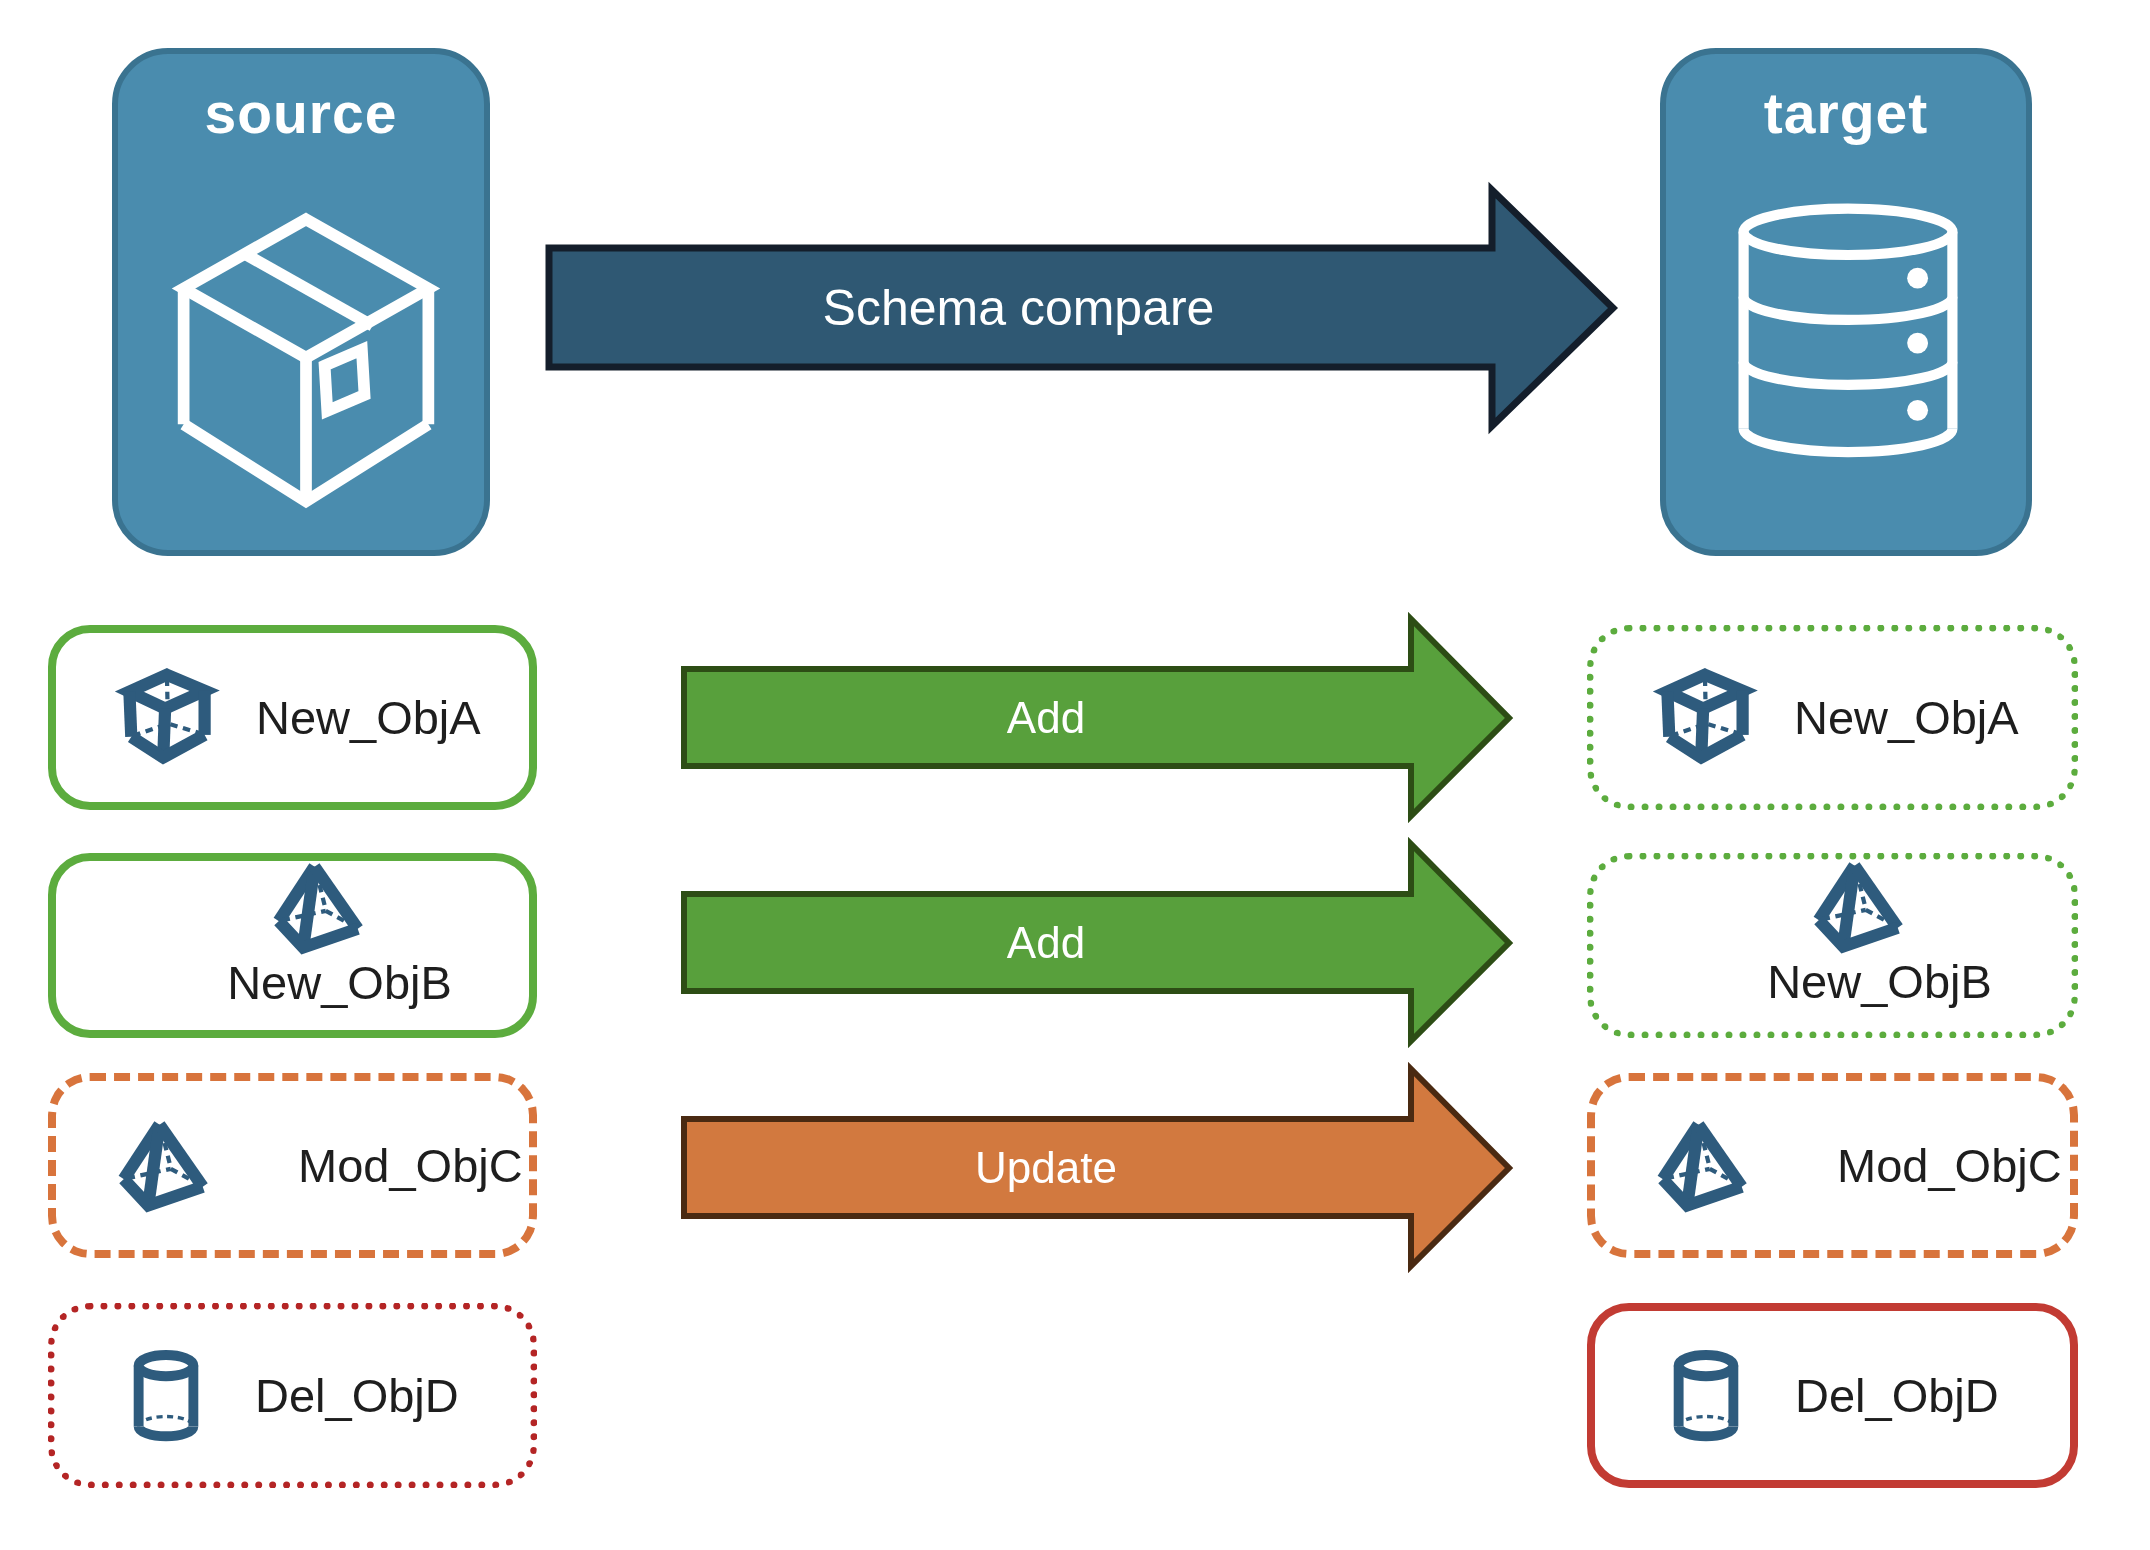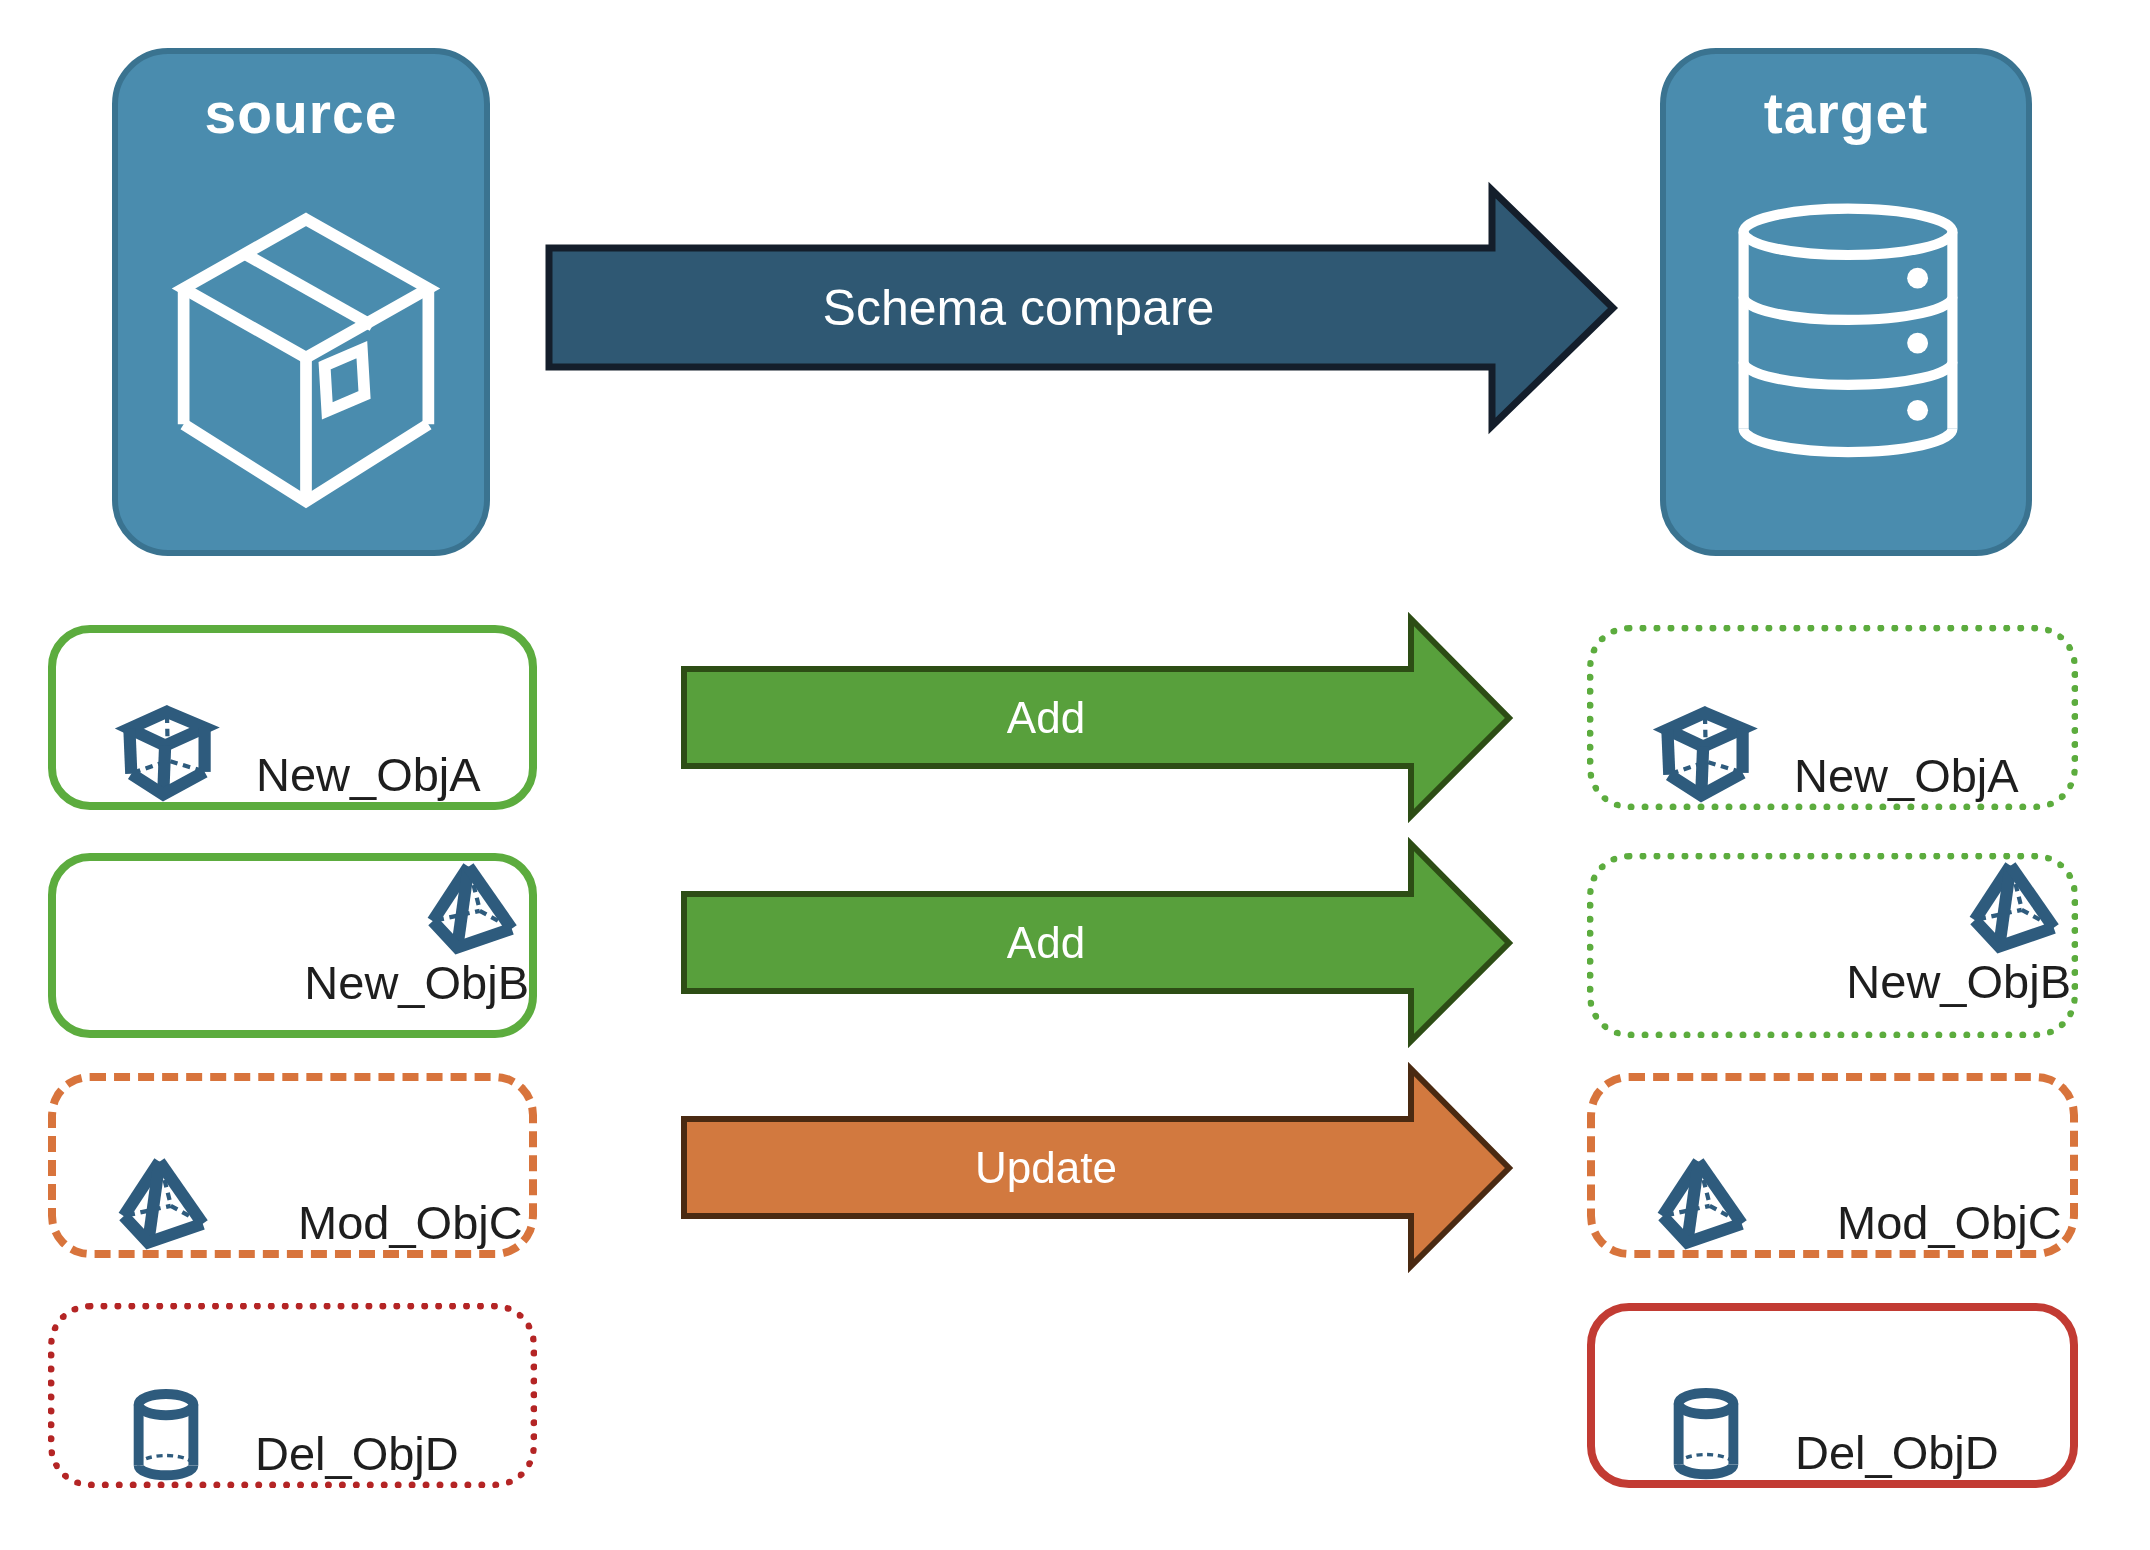--- a/index.html
+++ b/index.html
@@ -30,21 +30,21 @@
   .row-arrow .flow-label{left:0;top:53px;width:730px;height:97px;font-size:44px;}
   .arrow-add    polygon{fill:var(--add-fill);stroke:var(--add-stroke);}
   .arrow-update polygon{fill:var(--update-fill);stroke:var(--update-stroke);}
   .arrow-delete polygon{fill:var(--delete-fill);stroke:var(--delete-stroke);}
 
   .flow-label{position:absolute;display:flex;align-items:center;justify-content:center;
               color:#ffffff;}
 
   
   .obj-box{position:absolute;height:185px;border-radius:42px;background:#ffffff;
-           box-sizing:border-box;display:flex;align-items:flex-end;padding-left:58px;}
+           box-sizing:border-box;display:flex;align-items:center;padding-left:58px;}
   .col-source{left:48px;width:489px;}
   .col-target{left:1587px;width:491px;}
   .row-y1{top:625px;} .row-y2{top:853px;flex-direction:column;} .row-y3{top:1073px;gap:42px;} .row-y4{top:1303px;}
 
   .box-solid-green {border:8px solid  var(--green-border);}
   .box-dotted-green{border:7px dotted var(--green-border);}
   .box-dashed-orange{border:8px dashed var(--orange-border);}
   .box-dotted-red  {border:7px dotted var(--red-dotted-border);}
   .box-solid-red   {border:8px solid  var(--red-solid-border);}
 

